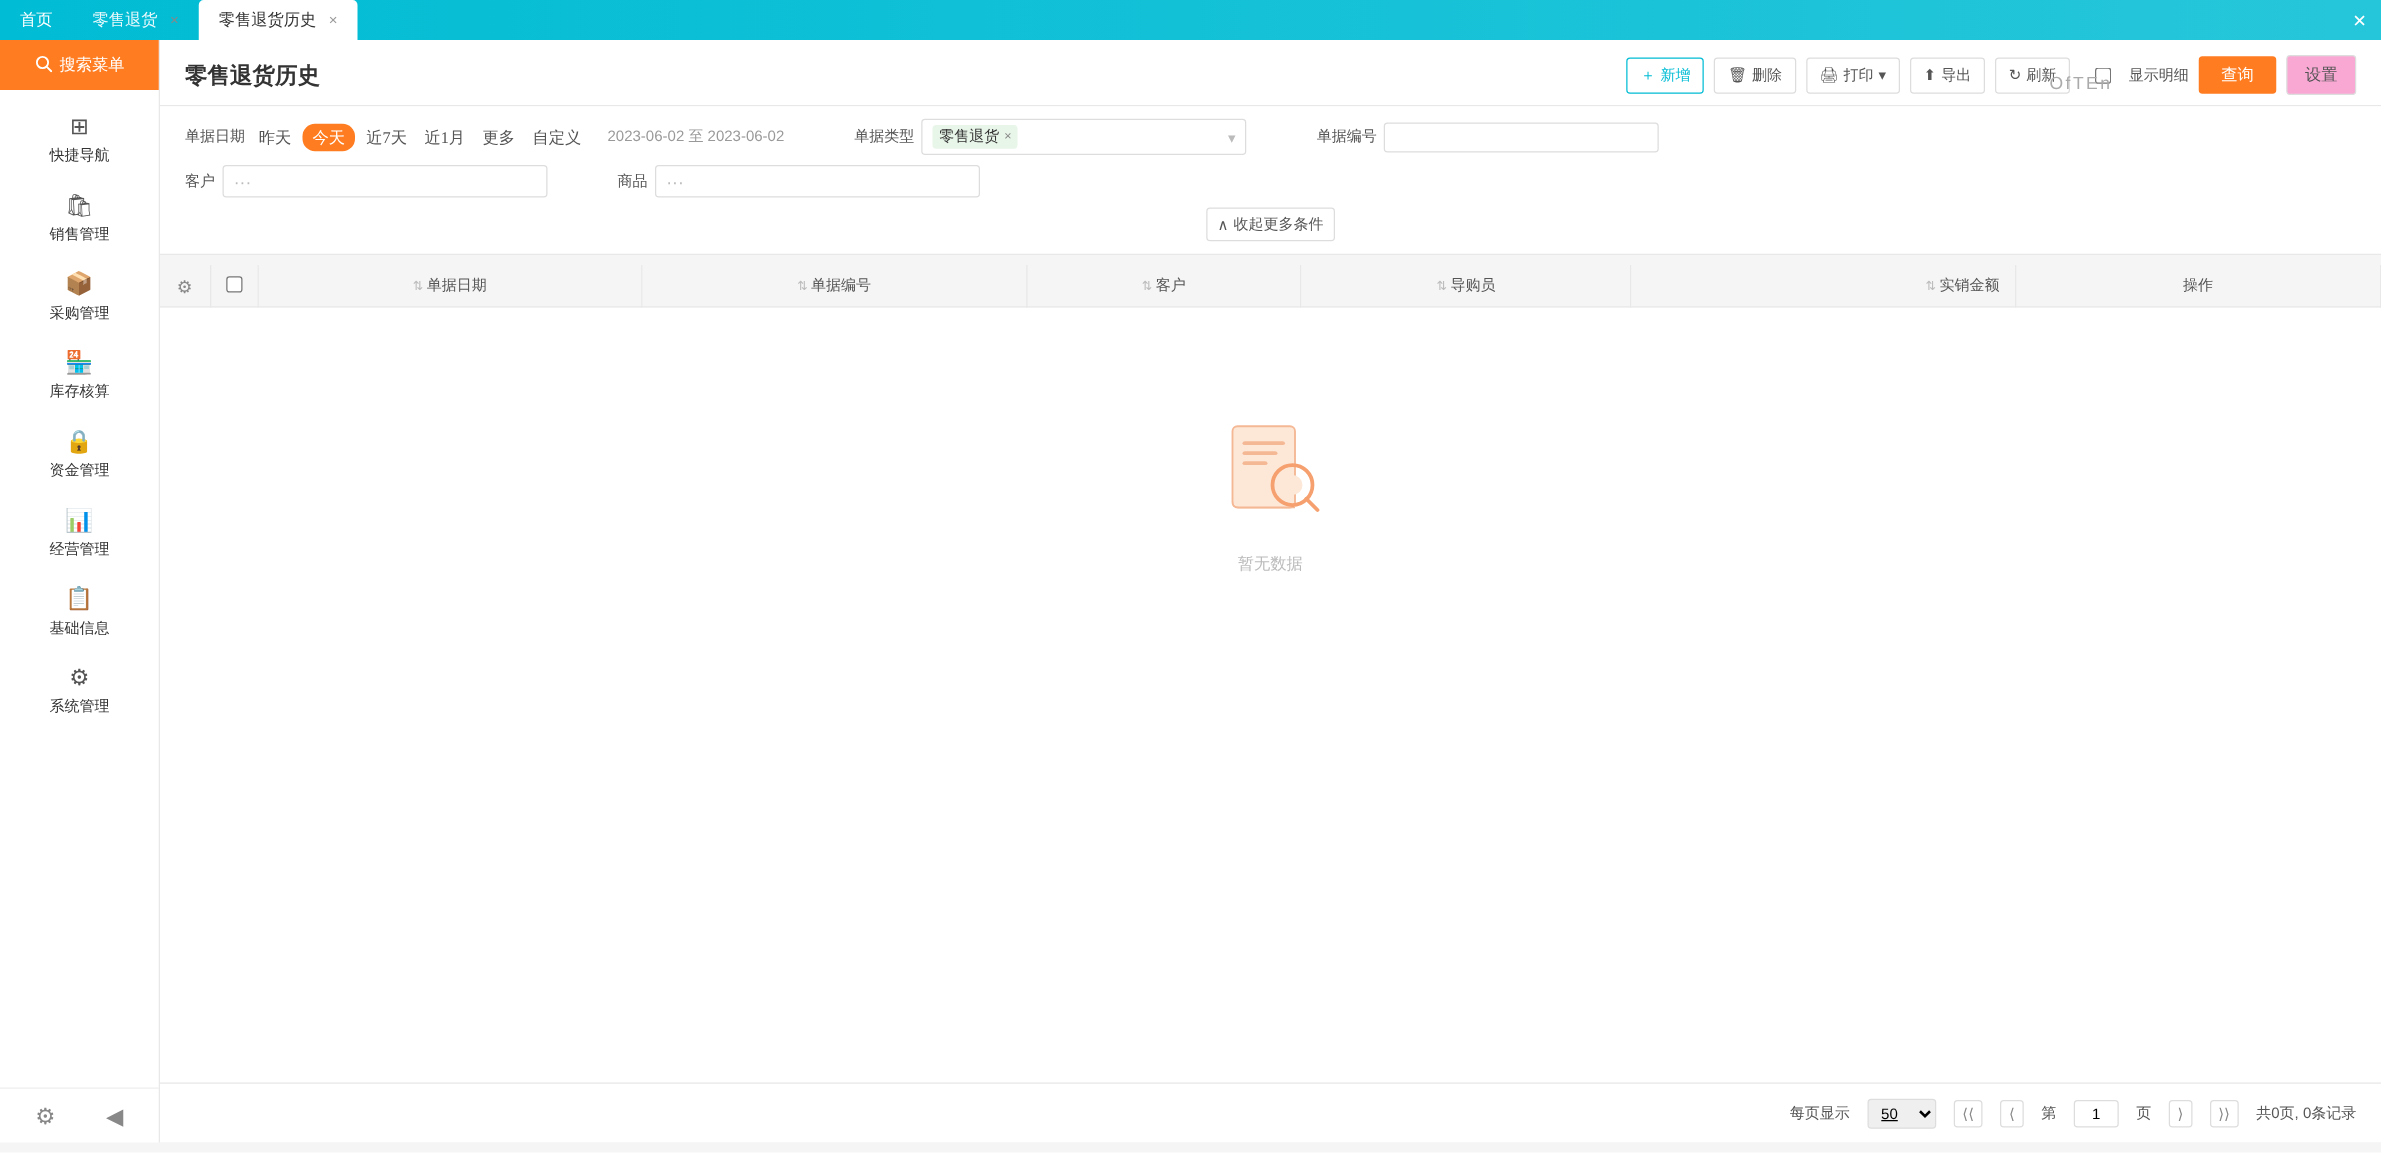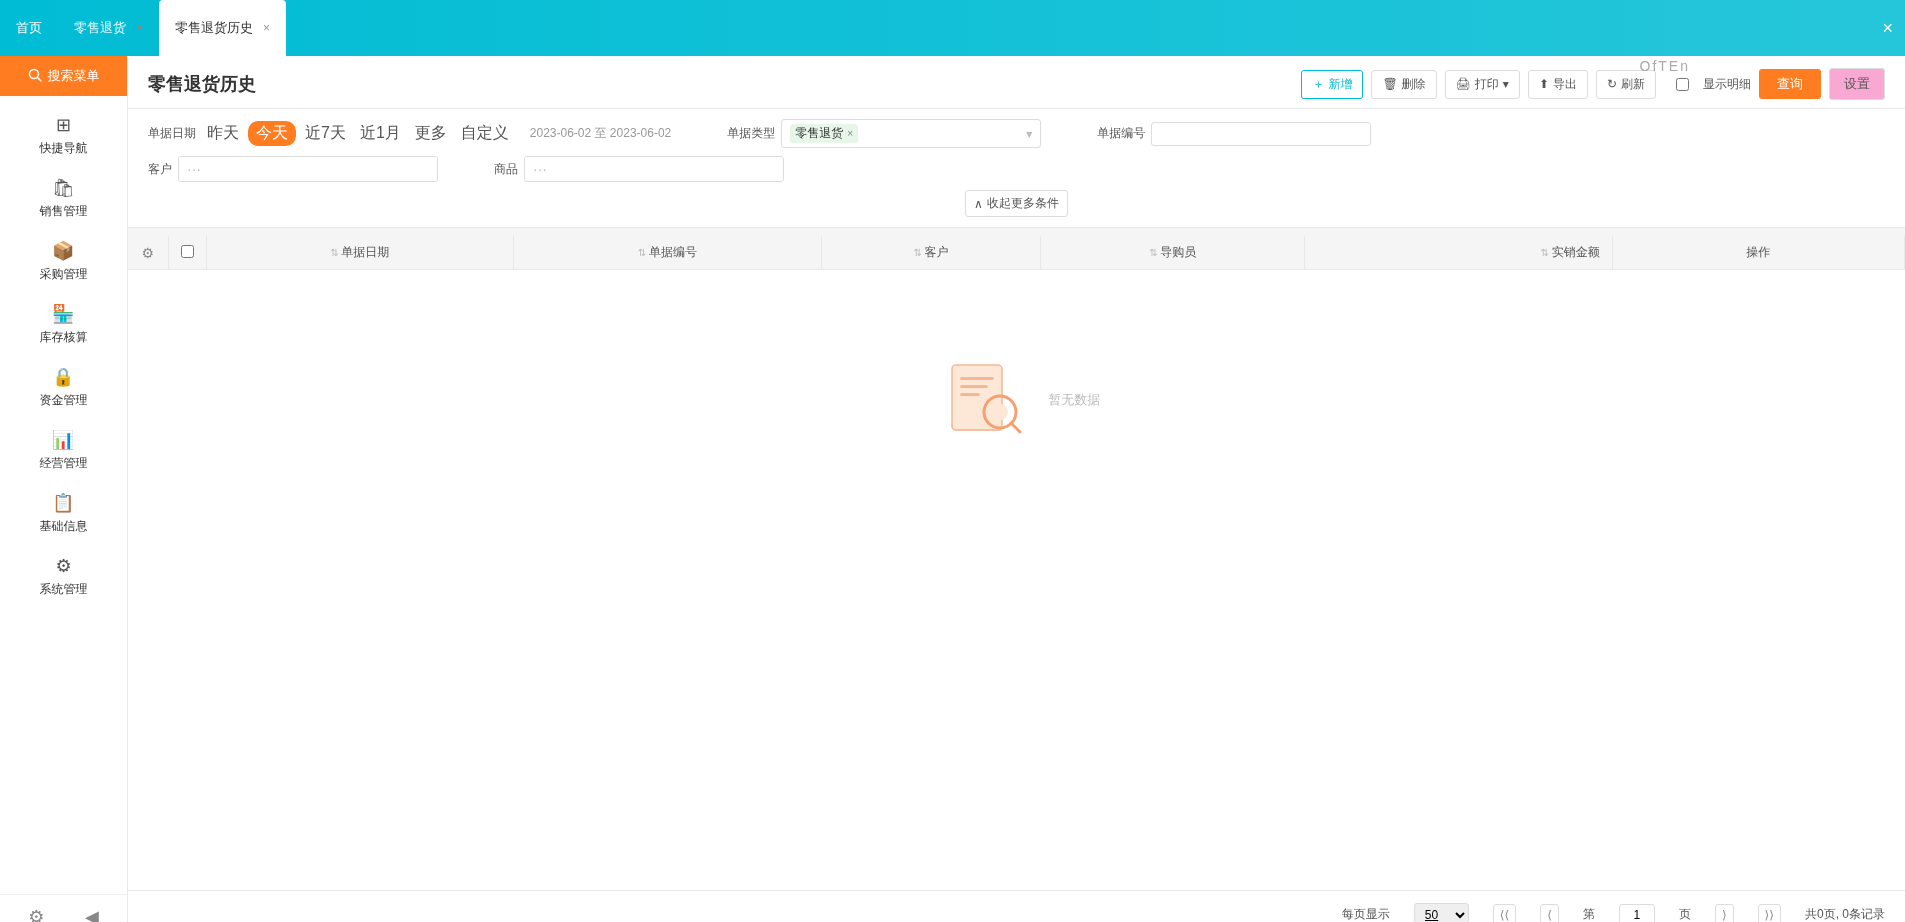--- a/index.html
+++ b/index.html
@@ -1,20 +1,20 @@
 <!DOCTYPE html>
 <html><head>
   <meta charset="utf-8">
   <style>
     * { box-sizing: border-box; margin: 0; padding: 0; }
     body { font-family: 'Microsoft YaHei', Arial, sans-serif; font-size: 13px; background: #f5f5f5; overflow: hidden; height: 922px; width: 1905px; }
 
     
     .top-bar {
-      height: 56px;
+      height: 32px;
       background: linear-gradient(90deg, #00bcd4 0%, #26c6da 100%);
       display: flex;
       align-items: center;
       padding: 0 0 0 0;
     }
     .top-bar-tabs {
       display: flex;
       align-items: stretch;
       height: 100%;
       flex: 1;
@@ -160,25 +160,26 @@
       flex-wrap: wrap;
     }
     .filter-item {
       display: flex;
       align-items: center;
       gap: 6px;
     }
     .filter-label { font-size: 12px; color: #555; white-space: nowrap; }
     .date-filter { display: flex; align-items: center; gap: 4px; }
     .date-btn {
-      font-size: 16px;
+      font-size: 13px;
       color: #555;
       cursor: pointer;
       padding: 2px 5px;
       border-radius: 3px;
+      font-family: Liberation Serif, serif;
     }
     .date-btn.active {
       background: #ff7c20;
       color: #fff;
       border-radius: 10px;
       padding: 2px 8px;
     }
     .date-range { font-size: 12px; color: #999; }
     .filter-select {
       display: flex;
@@ -250,42 +251,42 @@
       font-weight: normal;
     }
     .data-table th .sort-arrows { display: inline; color: #bbb; font-size: 10px; }
     .data-table th.settings-col { width: 40px; text-align: center; }
     .data-table th.check-col { width: 36px; text-align: center; }
     .data-table th.ops-col { text-align: center; }
     .data-table th.amount-col { text-align: right; }
     .th-settings { cursor: pointer; font-size: 14px; color: #888; }
     .empty-state {
       display: flex;
-      flex-direction: row;
+      flex-direction: column;
       align-items: center;
       justify-content: center;
       padding: 80px 0;
       gap: 16px;
     }
     .empty-icon {
       width: 100px;
       height: 100px;
     }
     .empty-text { font-size: 13px; color: #bbb; }
 
     
     .pagination-bar {
       height: 48px;
       background: #fff;
       border-top: 1px solid #e8e8e8;
       display: flex;
       align-items: center;
       justify-content: flex-end;
       padding: 0 20px;
-      gap: 24px;
+      gap: 14px;
       font-size: 12px;
       color: #555;
     }
     .page-size-select {
       border: 1px solid #ddd;
       border-radius: 3px;
       padding: 3px 6px;
       font-size: 12px;
       cursor: pointer;
       text-decoration: underline;

